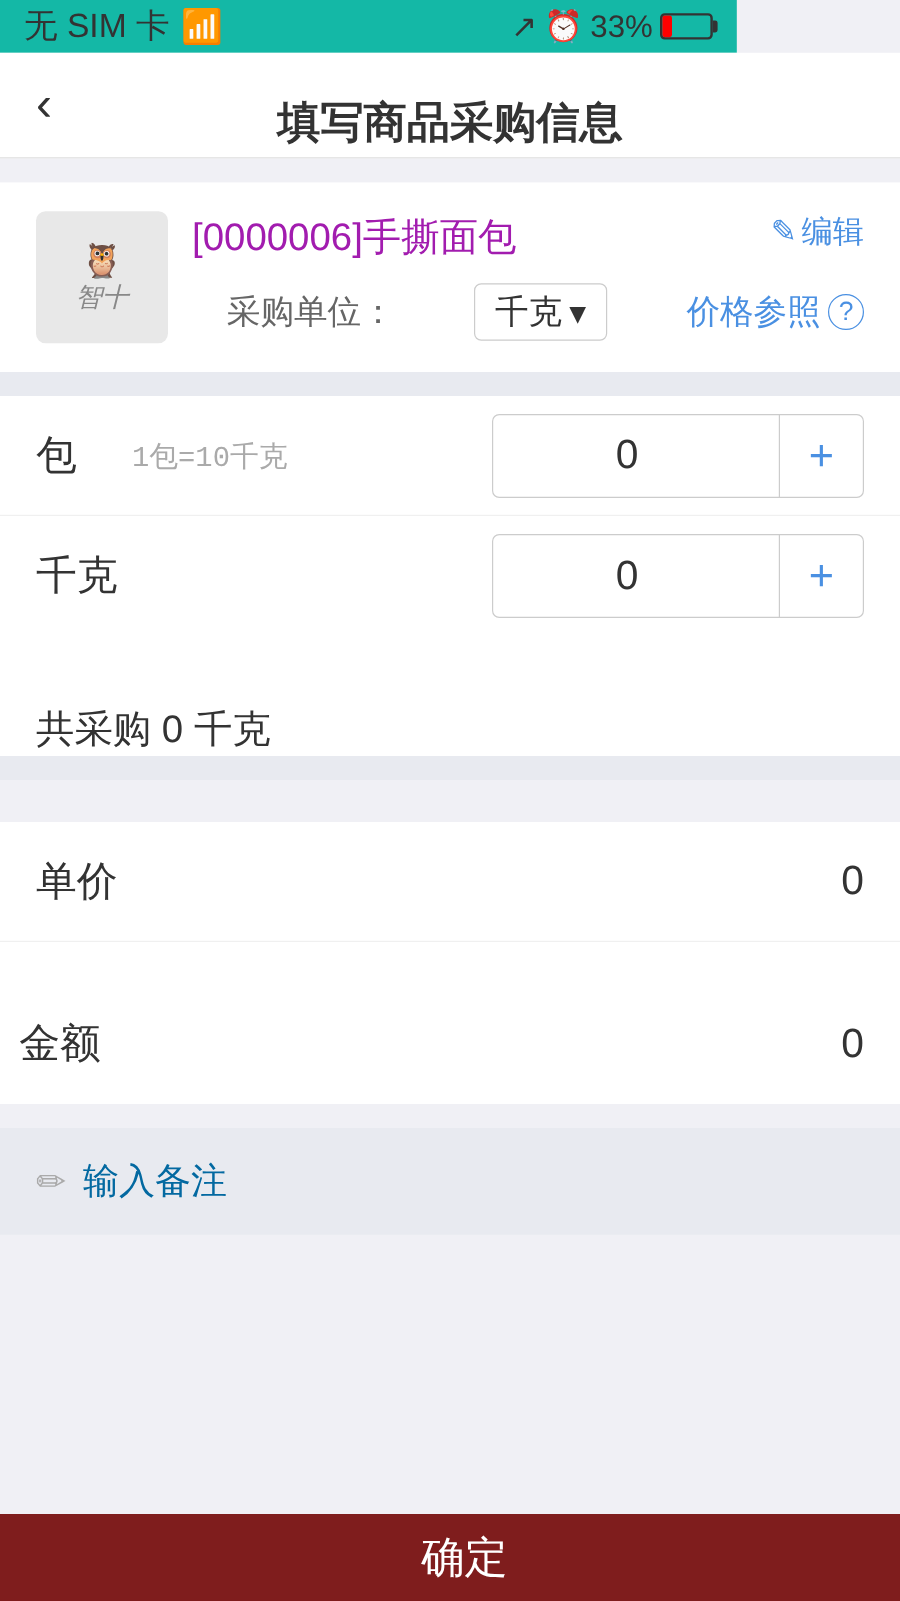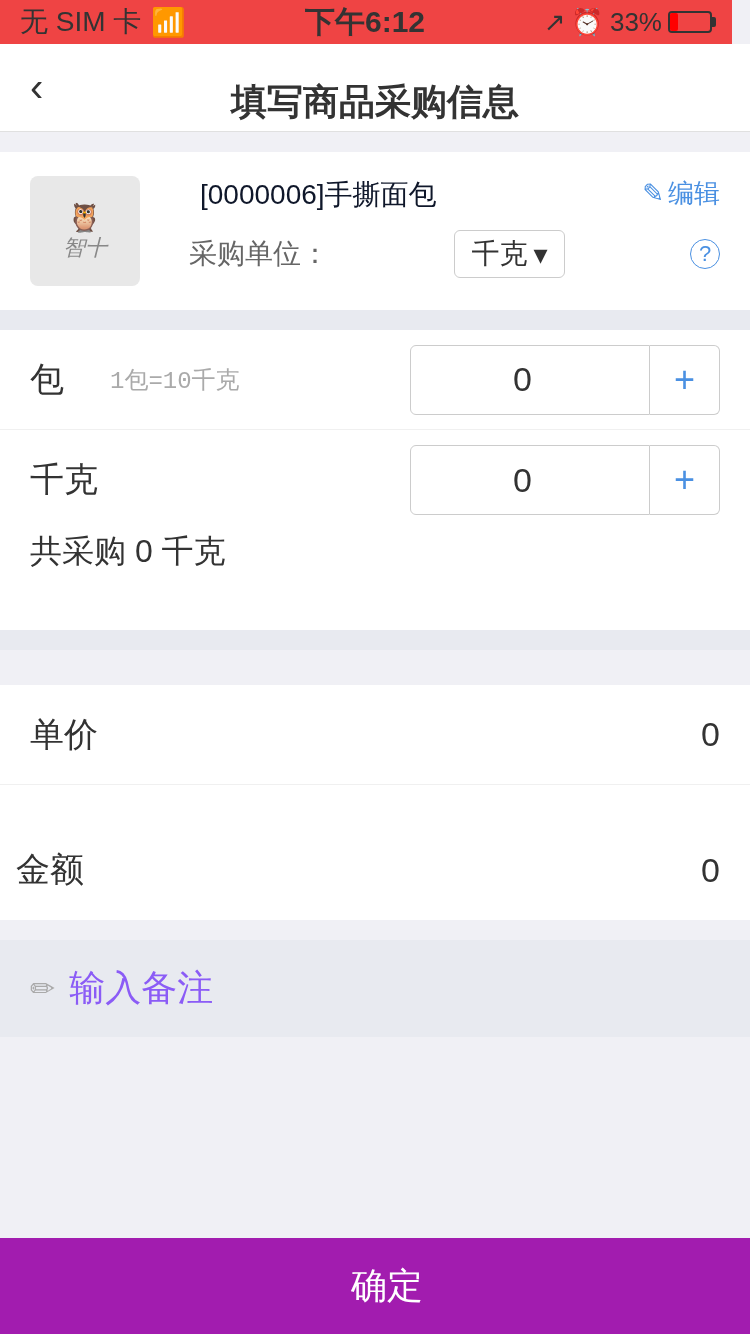--- a/index.html
+++ b/index.html
@@ -8,23 +8,23 @@
       width: 750px;
       min-height: 1334px;
       font-family: -apple-system, "PingFang SC", "Helvetica Neue", Arial, sans-serif;
       background: #f0f0f5;
       font-size: 32px;
       color: #333;
     }
 
     
     .status-bar {
-      width: 732px;
+      width: 614px;
       height: 44px;
-      background: #ef4444;
+      background: #14b8a6;
       display: flex;
       align-items: center;
       justify-content: space-between;
       padding: 0 20px;
       font-size: 28px;
       font-weight: 500;
     }
     .status-left { display: flex; align-items: center; gap: 10px; }
     .status-center { font-size: 30px; font-weight: 600; }
     .status-right { display: flex; align-items: center; gap: 6px; font-size: 26px; }
@@ -104,24 +104,23 @@
     }
     .product-info {
       flex: 1;
     }
     .product-name-row {
       display: flex;
       justify-content: space-between;
       align-items: flex-start;
     }
     .product-name {
-      font-size: 28px;
-      color: #0f172a;
+      font-size: 32px;
+      color: #a21caf;
       font-weight: 500;
-      margin-left: 40px;
     }
     .edit-btn {
       font-size: 26px;
       color: #4a90e2;
       display: flex;
       align-items: center;
       gap: 4px;
       cursor: pointer;
     }
     .purchase-unit-row {
@@ -217,21 +216,21 @@
       display: flex;
       align-items: center;
       justify-content: center;
       cursor: pointer;
     }
 
     
     .summary-row {
       background: #fff;
       display: flex;
-      align-items: flex-start;
+      align-items: flex-end;
       justify-content: space-between;
       padding: 0 30px;
       height: 100px;
     }
     .summary-text {
       font-size: 32px;
       color: #333;
     }
     .batch-btn {
       border: 1px solid #4a90e2;
@@ -275,38 +274,38 @@
       display: flex;
       align-items: center;
       gap: 14px;
       min-height: 80px;
     }
     .note-icon {
       font-size: 30px;
       color: #aaa;
     }
     .note-placeholder {
-      font-size: 36px;
-      color: #8b5cf6;
+      font-size: 30px;
+      color: #0369a1;
     }
 
     
     .empty-space {
       flex: 1;
       background: #f0f0f5;
       min-height: 300px;
     }
 
     
     .confirm-bar {
       position: fixed;
       bottom: 0;
       width: 750px;
-      height: 96px;
-      background: #a21caf;
+      height: 72px;
+      background: #7f1d1d;
       display: flex;
       align-items: center;
       justify-content: center;
       cursor: pointer;
       padding-left: 24px;
     }
     .confirm-text {
       font-size: 36px;
       color: #fff;
       font-weight: 500;
@@ -319,21 +318,20 @@
 </head>
 <body>
 
 <div class="main-content">
 
   <div class="status-bar">
     <div class="status-left">
       <span>无 SIM 卡</span>
       <span>📶</span>
     </div>
-    <div class="status-center">下午6:12</div>
     <div class="status-right">
       <span>↗</span>
       <span>⏰</span>
       <span>33%</span>
       <div class="battery-icon">
         <div class="battery-fill"></div>
       </div>
     </div>
   </div>
 
@@ -357,20 +355,21 @@
           <span>编辑</span>
         </span>
       </div>
       <div class="purchase-unit-row">
         <span class="unit-label">采购单位：</span>
         <div class="unit-dropdown">
           <span>千克</span>
           <span>▾</span>
         </div>
         <div class="price-ref">
+          <span>价格参照</span>
           <span style="border:1px solid #4a90e2;border-radius:50%;width:30px;height:30px;display:flex;align-items:center;justify-content:center;font-size:22px;">?</span>
         </div>
       </div>
     </div>
   </div>
 
   <div class="section-divider"></div>
 
   <div class="input-section">
     <div class="input-row">

